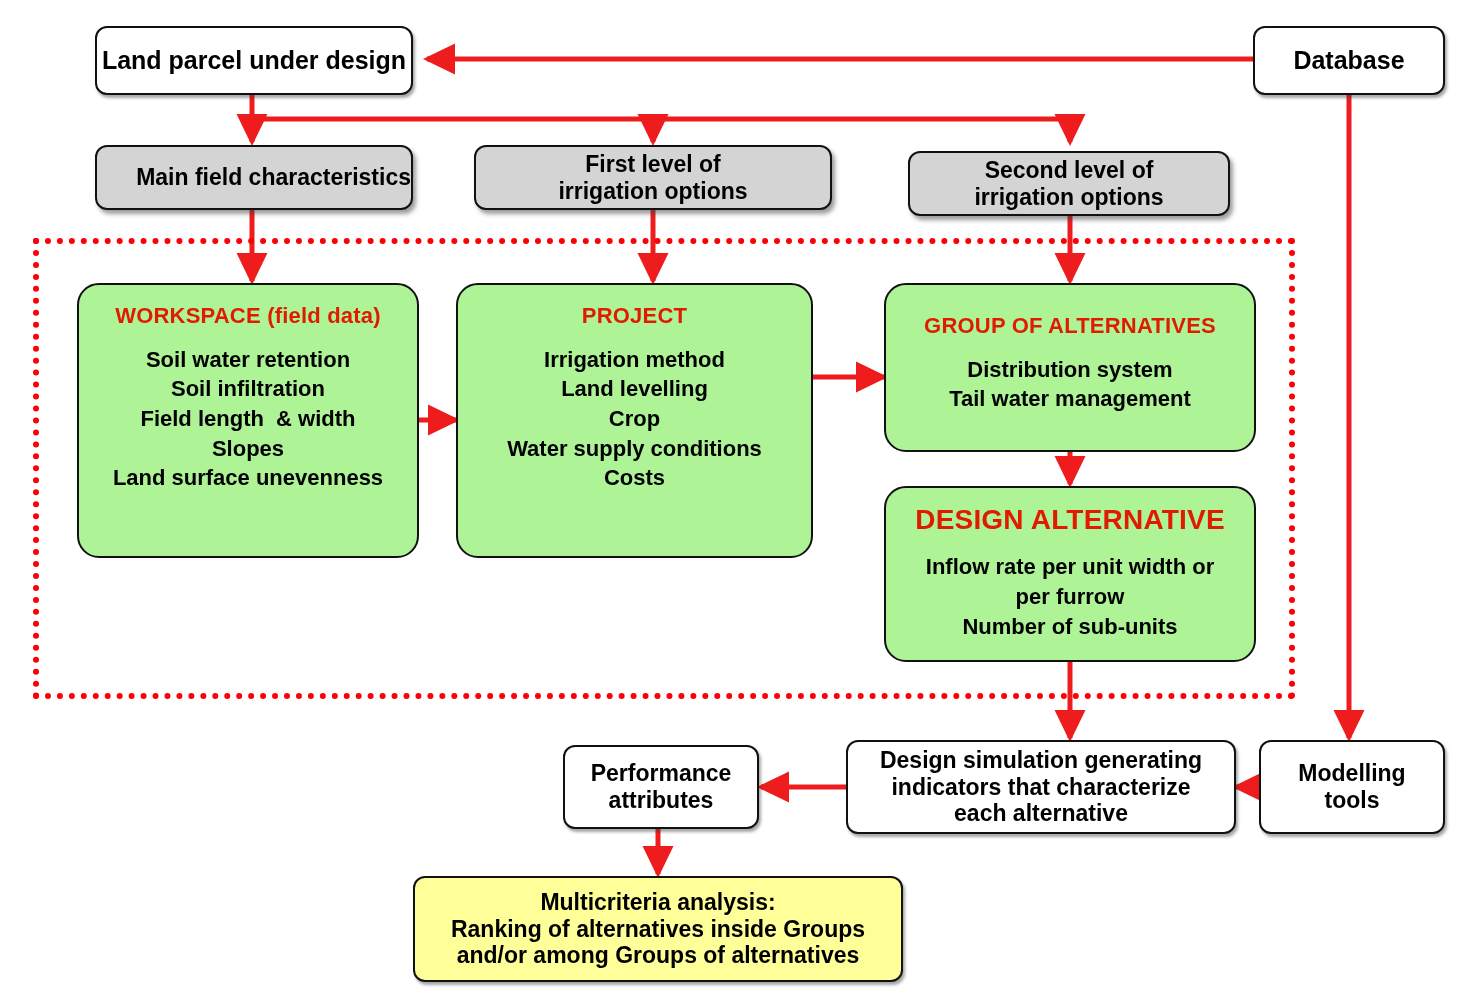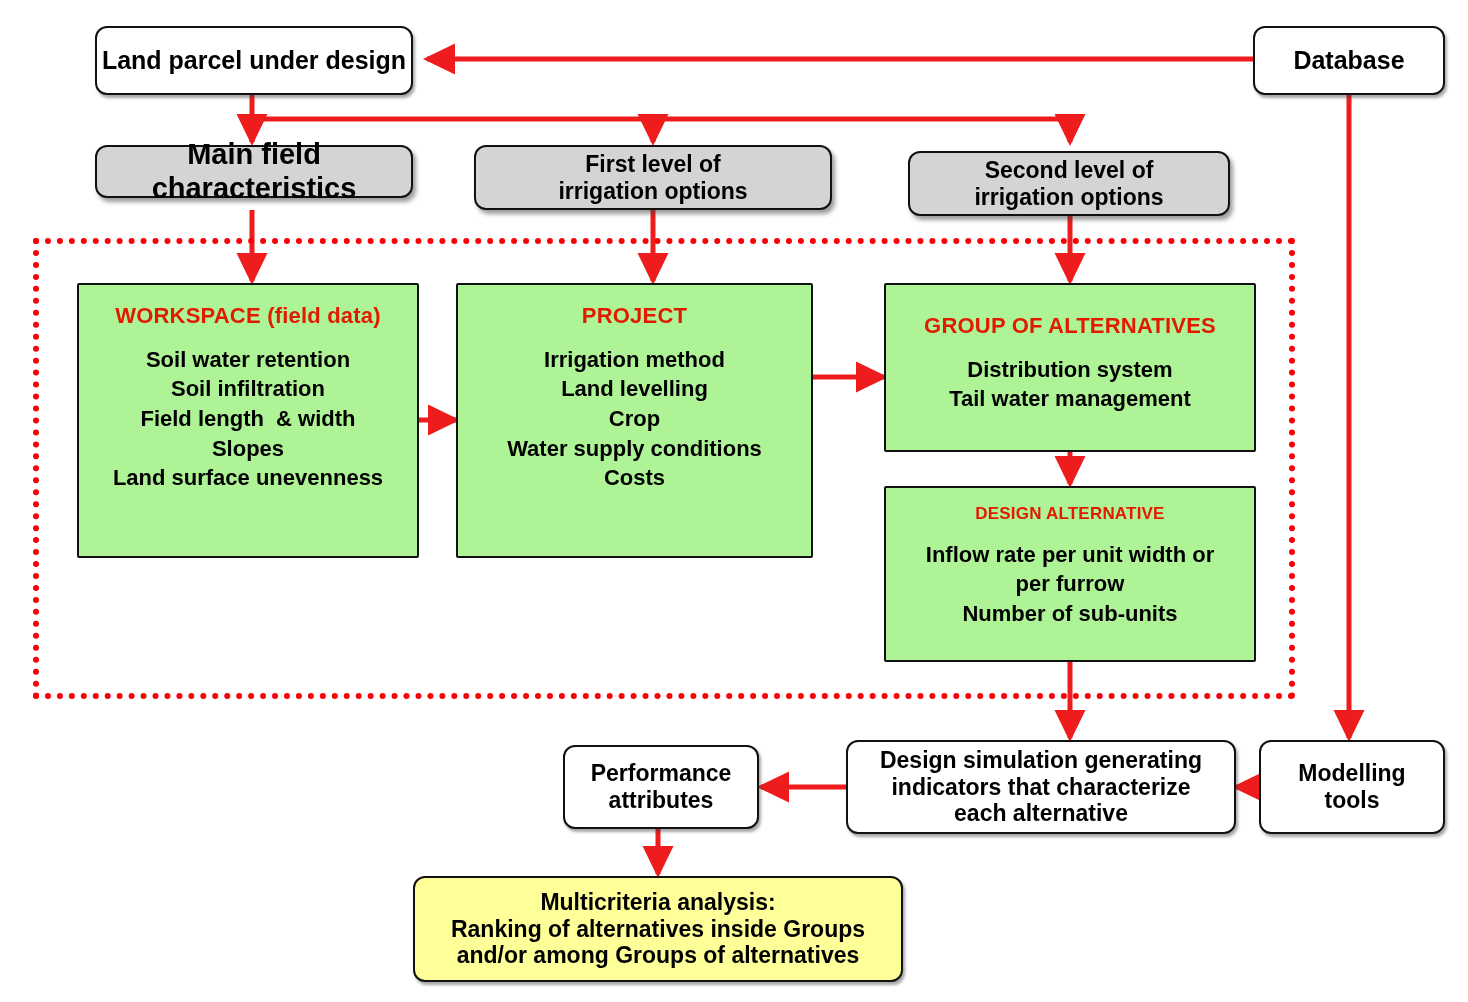--- a/index.html
+++ b/index.html
@@ -47,21 +47,21 @@
     background: #d4d4d4;
     border: 2px solid #111111;
     border-radius: 12px;
     box-shadow: 3px 4px 4px rgba(60,60,60,0.5);
     font-weight: bold;
     color: #000000;
   }
   .node-green {
     background: #aef497;
     border: 2px solid #111111;
-    border-radius: 2px;
+    border-radius: 22px;
     font-weight: bold;
     color: #000000;
   }
   .node-yellow {
     background: #ffff99;
     border: 2px solid #111111;
     border-radius: 12px;
     box-shadow: 2px 3px 3px rgba(60,60,60,0.45);
     font-weight: bold;
     color: #000000;
@@ -137,21 +137,21 @@
   <div class="dotted-region"></div>
 
   <div class="node node-white" style="left:95px; top:26px; width:318px; height:69px; font-size:25px;">
     <div>Land parcel under design</div>
   </div>
 
   <div class="node node-white" style="left:1253px; top:26px; width:192px; height:69px; font-size:25px;">
     <div>Database</div>
   </div>
 
-  <div class="node node-gray" style="left:95px; top:145px; width:318px; height:53px; font-size:29px;">
+  <div class="node node-gray" style="left:95px; top:145px; width:318px; height:65px; font-size:23px;align-items:flex-end;">
     <div>Main field characteristics</div>
   </div>
 
   <div class="node node-gray" style="left:474px; top:145px; width:358px; height:65px; font-size:23px;">
     <div class="lines">
       <div>First level of</div>
       <div>irrigation options</div>
     </div>
   </div>
 
@@ -189,21 +189,21 @@
   <div class="node node-green" style="left:884px; top:283px; width:372px; height:169px; font-size:22px; justify-content:flex-start; padding-top:28px;">
     <div class="node-title" style="font-size:22px;">GROUP OF ALTERNATIVES</div>
     <div class="spacer-gap"></div>
     <div class="lines node-body" style="font-size:22px; line-height:1.35;">
       <div>Distribution system</div>
       <div>Tail water management</div>
     </div>
   </div>
 
   <div class="node node-green" style="left:884px; top:486px; width:372px; height:176px; font-size:22px; justify-content:flex-start; padding-top:16px;">
-    <div class="node-title" style="font-size:17px;">DESIGN ALTERNATIVE</div>
+    <div class="node-title" style="font-size:28px;">DESIGN ALTERNATIVE</div>
     <div class="spacer-gap"></div>
     <div class="lines node-body" style="font-size:22px; line-height:1.35;">
       <div>Inflow rate per unit width or</div>
       <div>per furrow</div>
       <div>Number of sub-units</div>
     </div>
   </div>
 
   <div class="node node-white" style="left:846px; top:740px; width:390px; height:94px; font-size:23px;">
     <div class="lines">

